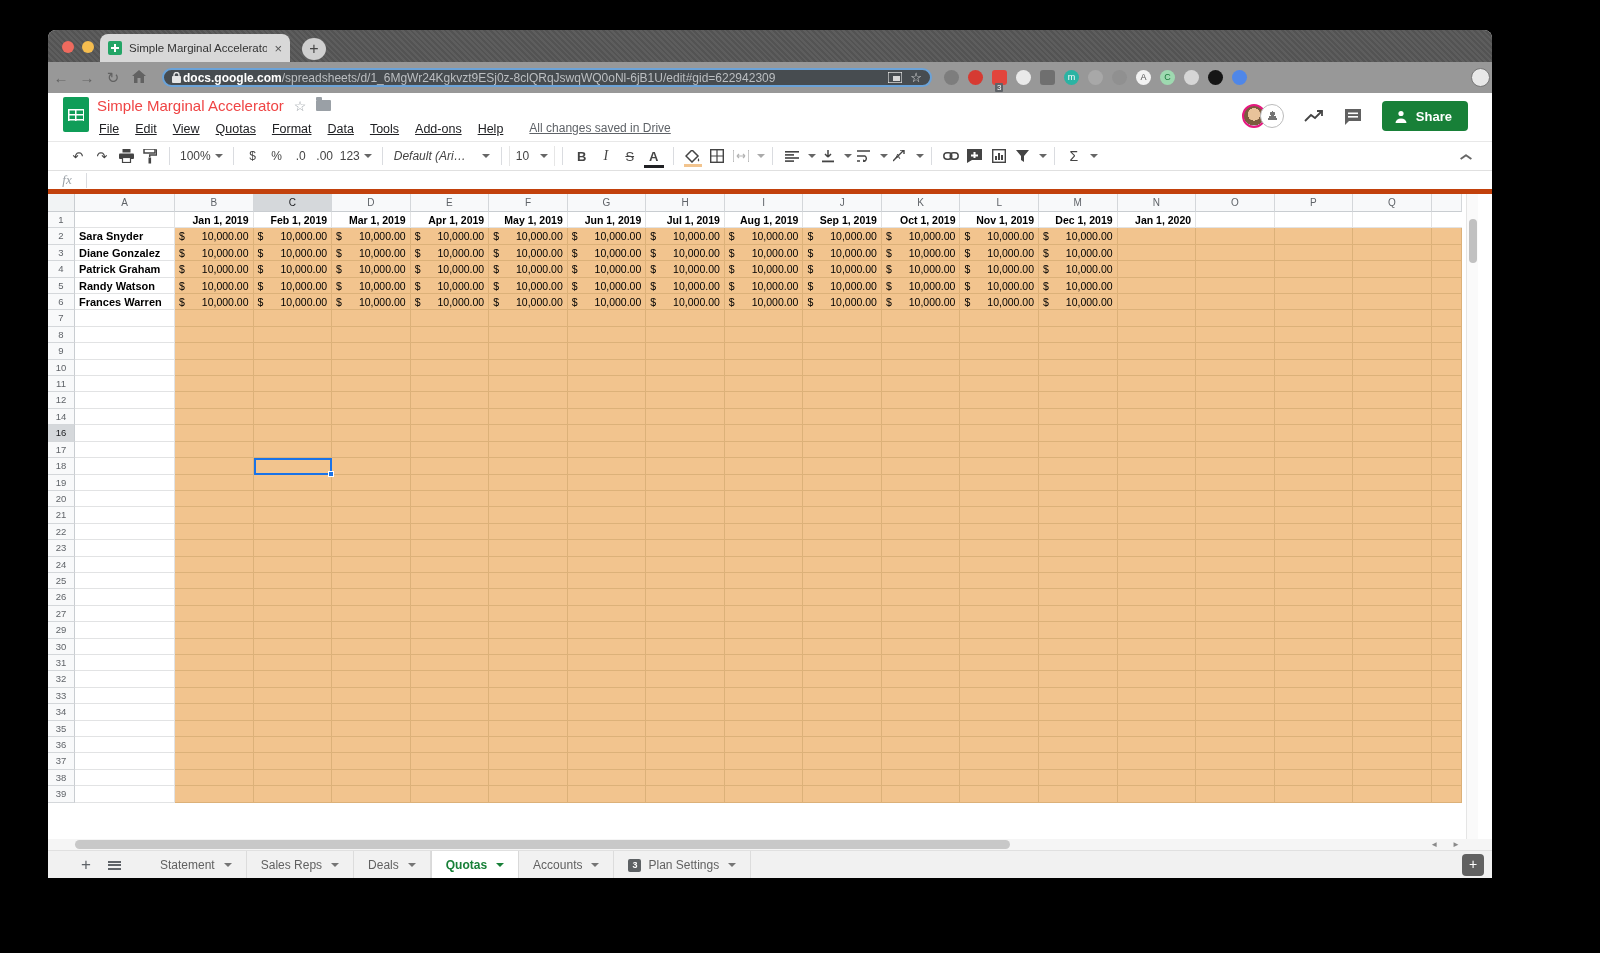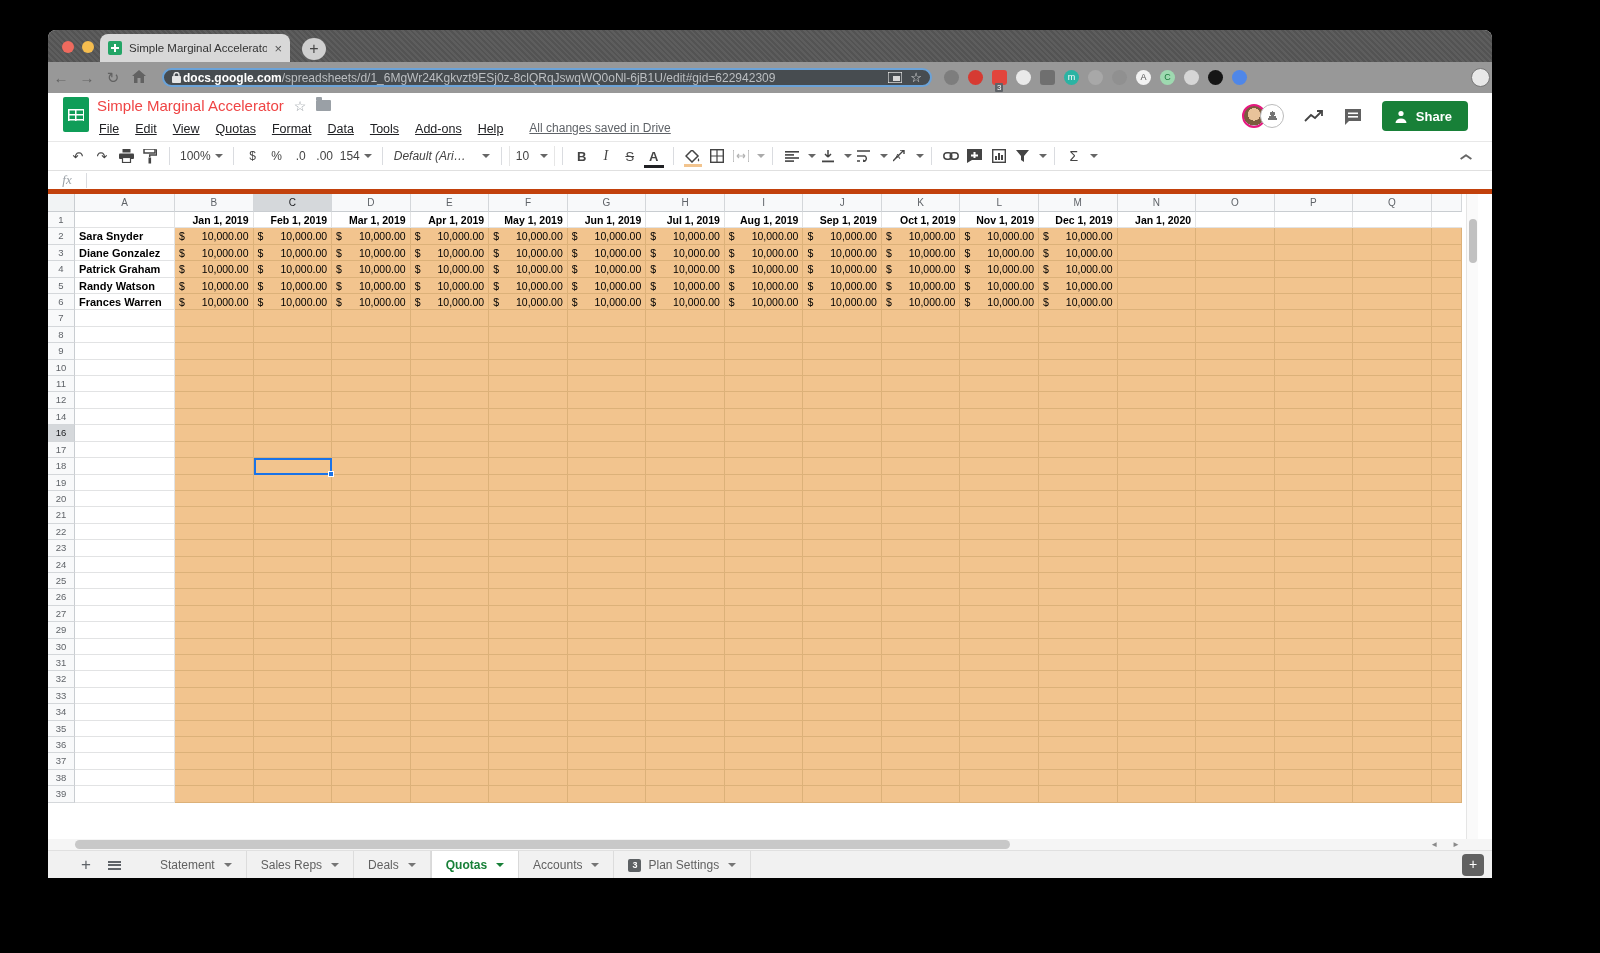--- a/index.html
+++ b/index.html
@@ -305,21 +305,21 @@
         <span class="tbtn txt">
             <span>100%</span>
             <span class="caret"></span>
           </span>
         <span class="tsep"></span>
         <span class="tbtn txt">$</span>
         <span class="tbtn txt">%</span>
         <span class="tbtn txt">.0</span>
         <span class="tbtn txt">.00</span>
         <span class="tbtn txt">
-            <span>154</span>
+            <span>123</span>
             <span class="caret"></span>
           </span>
         <span class="tsep"></span>
         <span class="fontbox">
             <span>Default (Ari…</span>
             <span class="caret"></span>
           </span>
         <span class="tsep"></span>
         <span class="sizebox">
             <span>10</span>

